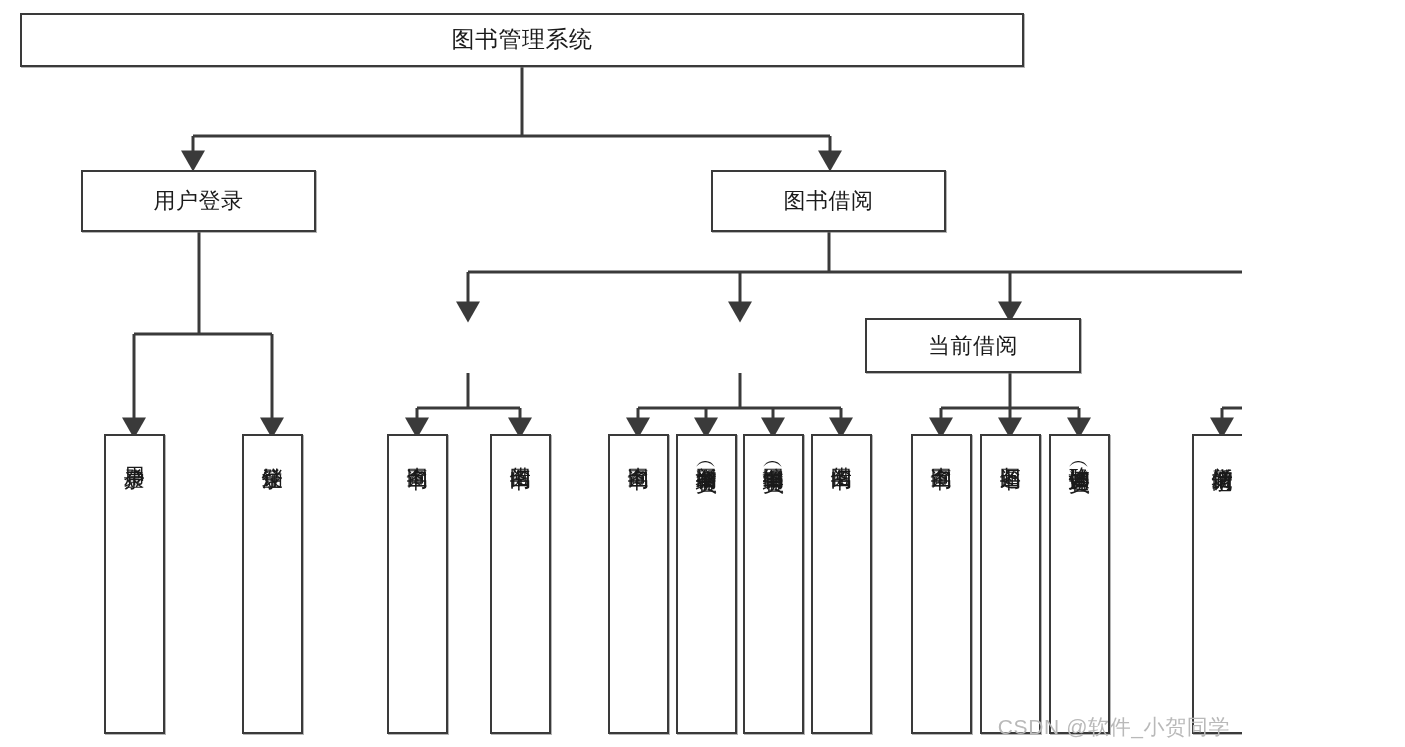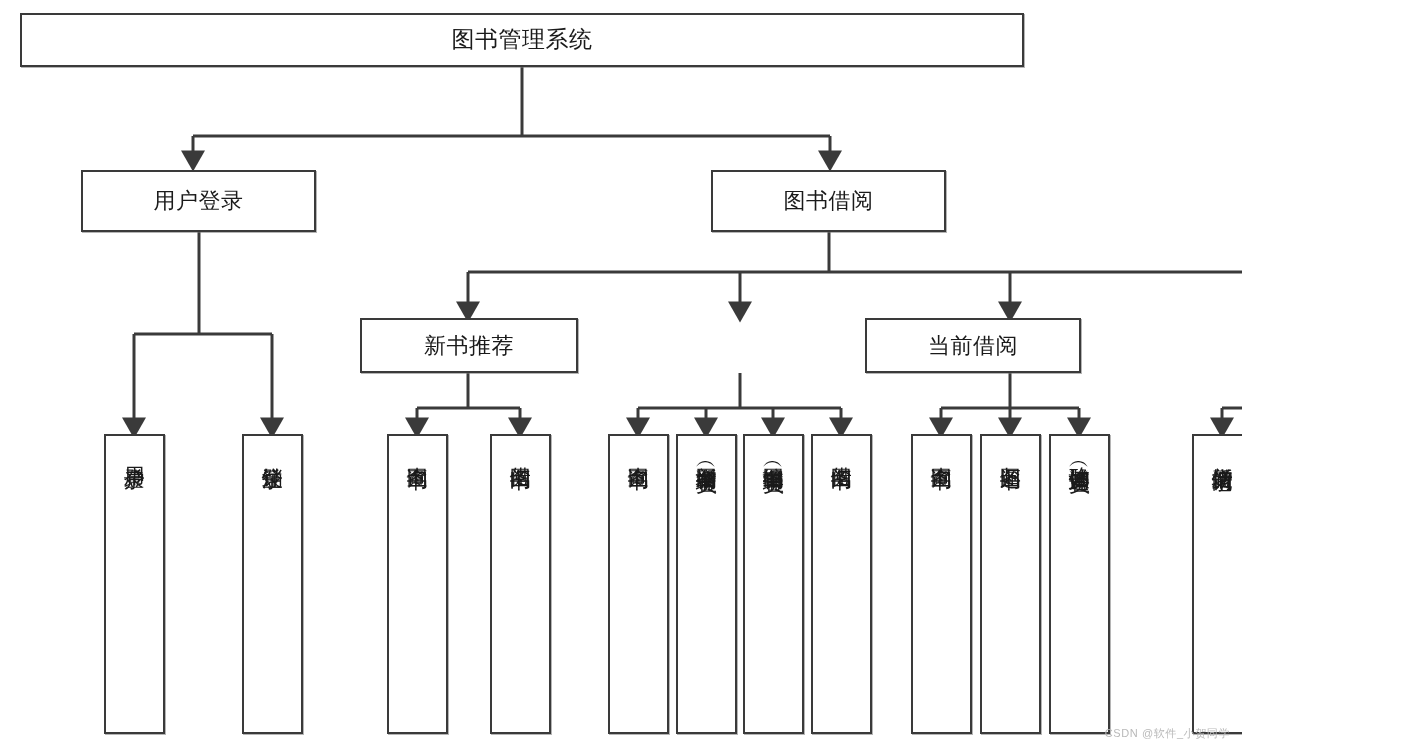--- a/index.html
+++ b/index.html
@@ -60,21 +60,21 @@
     text-orientation: upright;
     font-size: 21px;
     line-height: 1.22;
     letter-spacing: 1px;
     white-space: nowrap;
   }
   .watermark {
     position: absolute;
     right: 12px;
     bottom: 6px;
-    font-size: 11px;
+    font-size: 21px;
     color: #b9b9b9;
     letter-spacing: 0.6px;
     white-space: nowrap;
     user-select: none;
   }
 </style>
 </head>
 <body>
 
 <div id="diagram-canvas">
@@ -133,23 +133,20 @@
     <span class="node-label">图书管理系统</span>
   </div>
 
   <div class="node horiz" style="left:81px; top:170px; width:235px; height:62px;">
     <span class="node-label">用户登录</span>
   </div>
   <div class="node horiz" style="left:711px; top:170px; width:235px; height:62px;">
     <span class="node-label">图书借阅</span>
   </div>
 
-  <div class="node horiz" style="left:360px; top:318px; width:218px; height:55px;">
-    <span class="node-label">新书推荐</span>
-  </div>
   <div class="node horiz" style="left:865px; top:318px; width:216px; height:55px;">
     <span class="node-label">当前借阅</span>
   </div>
 
   <div class="node vert" style="left:104px; top:434px; width:61px; height:300px;">
     <span class="node-label">用户登录</span>
   </div>
   <div class="node vert" style="left:242px; top:434px; width:61px; height:300px;">
     <span class="node-label">注销登录</span>
   </div>

